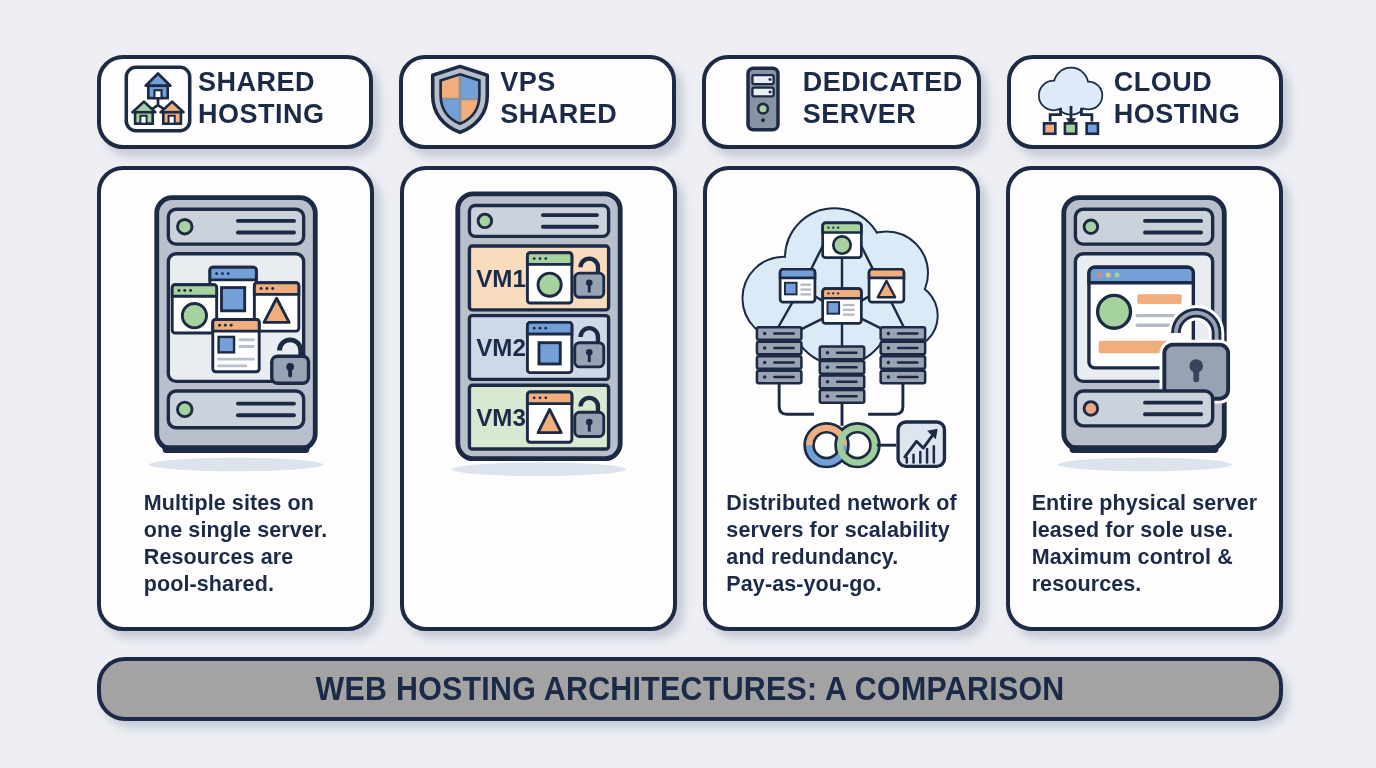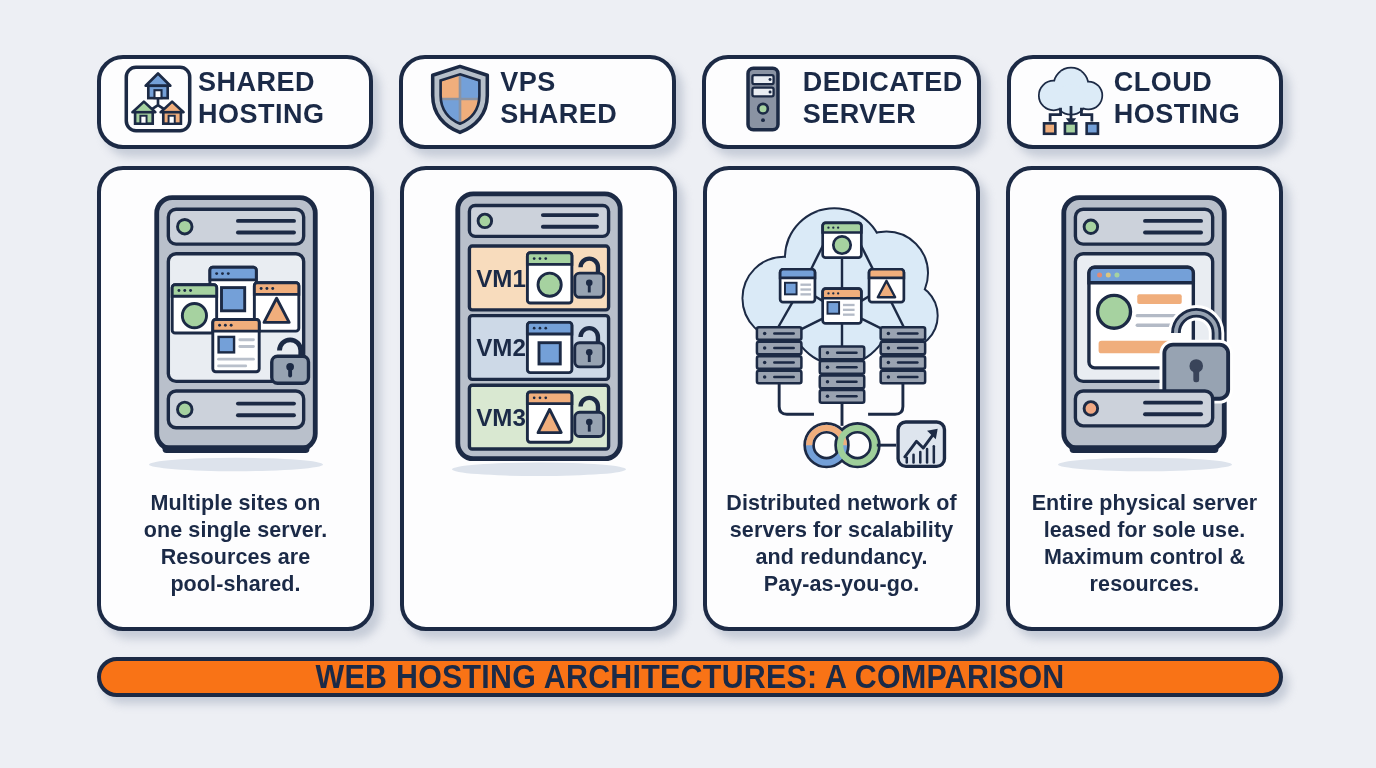--- a/index.html
+++ b/index.html
@@ -29,27 +29,27 @@
   .header-row { margin-bottom:17px; }
   .body-card {
     height:465px;
     display:flex; flex-direction:column; align-items:center;
     padding:14px 10px 10px;
   }
   .body-card svg.illu { flex:0 0 auto; }
   .caption {
     margin-top:6px;
     font-size:21.5px; line-height:1.26; font-weight:700;
-    text-align:center; white-space:pre-line;
+    text-align:left; white-space:pre-line;
     letter-spacing:.1px;
   }
   .banner {
     margin-top:26px;
-    height:40px;
-    background:#f97316;
+    height:64px;
+    background:#a3a3a3;
     border:4px solid #1c2a45;
     border-radius:28px;
     display:flex; align-items:center; justify-content:center;
     box-shadow:6px 7px 8px rgba(150,162,182,.45);
   }
   .banner-text {
     font-size:33px; font-weight:700; letter-spacing:.3px;
     transform:scaleX(.92);
     white-space:nowrap;
   }

